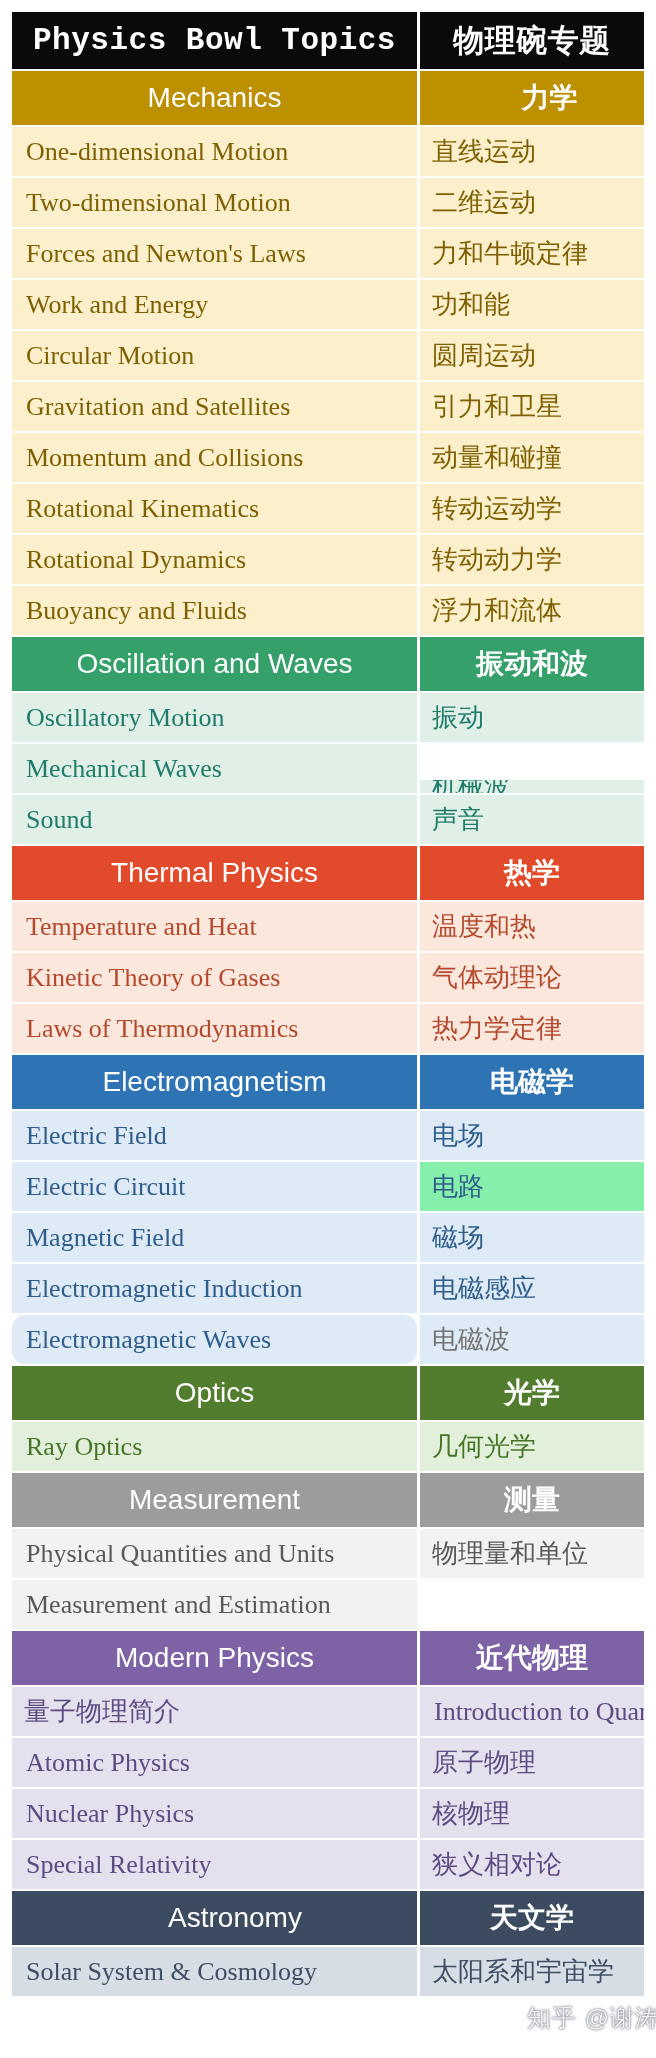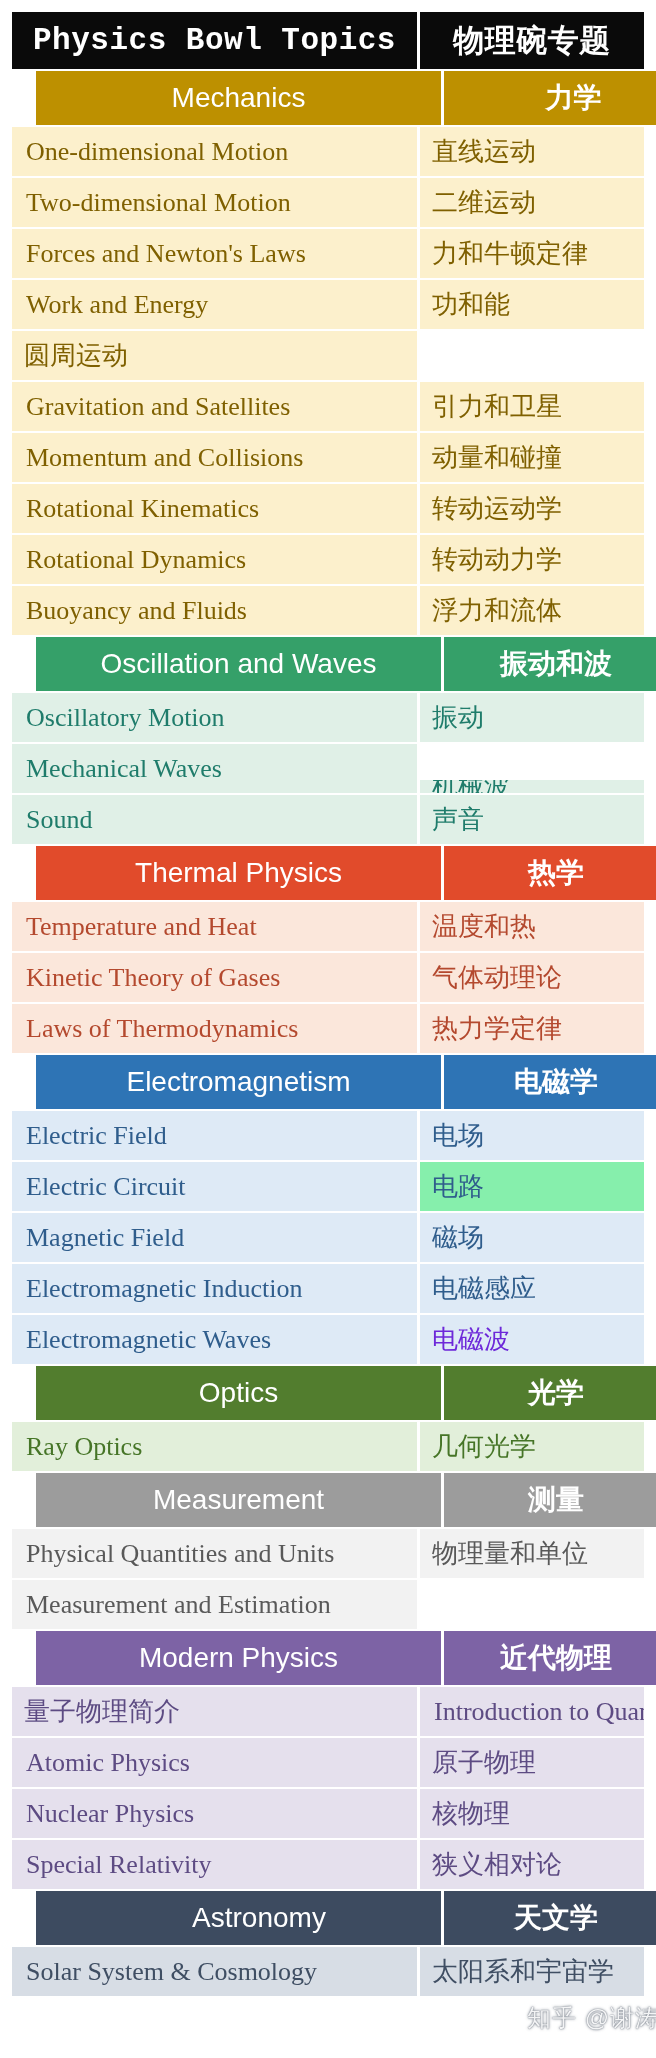--- a/index.html
+++ b/index.html
@@ -11,21 +11,21 @@
   .row{
     display:grid;grid-template-columns:405px 224px;column-gap:3px;
     margin-bottom:2px;
   }
   .cell{display:flex;align-items:center;overflow:hidden;white-space:nowrap;}
   
   .row.head{height:57px;font-family:Liberation Mono, monospace;}
   .row.head .cell{background:#0a0a0a;color:#ffffff;justify-content:center;
     font-size:31px;font-weight:700;letter-spacing:.5px;}
   
-  .row.section{height:54px;margin-left:24px;}
+  .row.section{height:54px;}
   .row.section .cell{color:#ffffff;justify-content:center;font-size:28px;font-weight:400;}
   .row.section .cell.zh{font-weight:600;}
   
   .row.topic{height:49px;}
   .row.topic .cell{font-family:"Liberation Serif",serif;font-size:26px;}
   .row.topic .cell.en{padding-left:14px;}
   .row.topic .cell.zh{padding-left:12px;}
   .watermark{
     position:absolute;right:-4px;top:2002px;
     font-size:24px;color:rgba(255,255,255,0.93);
@@ -56,20 +56,21 @@
       </div>
       <div class="row topic">
         <div class="cell en" style="background: rgb(252, 240, 204); color: rgb(127, 96, 0);">Forces and Newton's Laws</div>
         <div class="cell zh" style="background: rgb(252, 240, 204); color: rgb(127, 96, 0);">力和牛顿定律</div>
       </div>
       <div class="row topic">
         <div class="cell en" style="background: rgb(252, 240, 204); color: rgb(127, 96, 0);">Work and Energy</div>
         <div class="cell zh" style="background: rgb(252, 240, 204); color: rgb(127, 96, 0);">功和能</div>
       </div>
       <div class="row topic">
+        <div class="cell en" style="background: rgb(252, 240, 204); color: rgb(127, 96, 0);">Circular Motion</div>
         <div class="cell zh" style="background: rgb(252, 240, 204); color: rgb(127, 96, 0);">圆周运动</div>
       </div>
       <div class="row topic">
         <div class="cell en" style="background: rgb(252, 240, 204); color: rgb(127, 96, 0);">Gravitation and Satellites</div>
         <div class="cell zh" style="background: rgb(252, 240, 204); color: rgb(127, 96, 0);">引力和卫星</div>
       </div>
       <div class="row topic">
         <div class="cell en" style="background: rgb(252, 240, 204); color: rgb(127, 96, 0);">Momentum and Collisions</div>
         <div class="cell zh" style="background: rgb(252, 240, 204); color: rgb(127, 96, 0);">动量和碰撞</div>
       </div>
@@ -131,22 +132,22 @@
       </div>
       <div class="row topic">
         <div class="cell en" style="background: rgb(222, 234, 246); color: rgb(47, 93, 140);">Magnetic Field</div>
         <div class="cell zh" style="background: rgb(222, 234, 246); color: rgb(47, 93, 140);">磁场</div>
       </div>
       <div class="row topic">
         <div class="cell en" style="background: rgb(222, 234, 246); color: rgb(47, 93, 140);">Electromagnetic Induction</div>
         <div class="cell zh" style="background: rgb(222, 234, 246); color: rgb(47, 93, 140);">电磁感应</div>
       </div>
       <div class="row topic">
-        <div class="cell en" style="background: rgb(222, 234, 246); color: rgb(47, 93, 140);">Electromagnetic Waves</div>
-        <div class="cell zh" style="background: rgb(222, 234, 246); color: #6d28d9;">电磁波</div>
+        <div class="cell en" style="background: rgb(222, 234, 246); color: rgb(47, 93, 140); border-radius: 13px;">Electromagnetic Waves</div>
+        <div class="cell zh" style="background: rgb(222, 234, 246); color: #737373;">电磁波</div>
       </div>
       <div class="row section">
         <div class="cell en" style="background: rgb(82, 125, 46);">Optics</div>
         <div class="cell zh" style="background: rgb(82, 125, 46);">光学</div>
       </div>
       <div class="row topic">
         <div class="cell en" style="background: rgb(226, 239, 218); color: rgb(70, 117, 39);">Ray Optics</div>
         <div class="cell zh" style="background: rgb(226, 239, 218); color: rgb(70, 117, 39);">几何光学</div>
       </div>
       <div class="row section">

